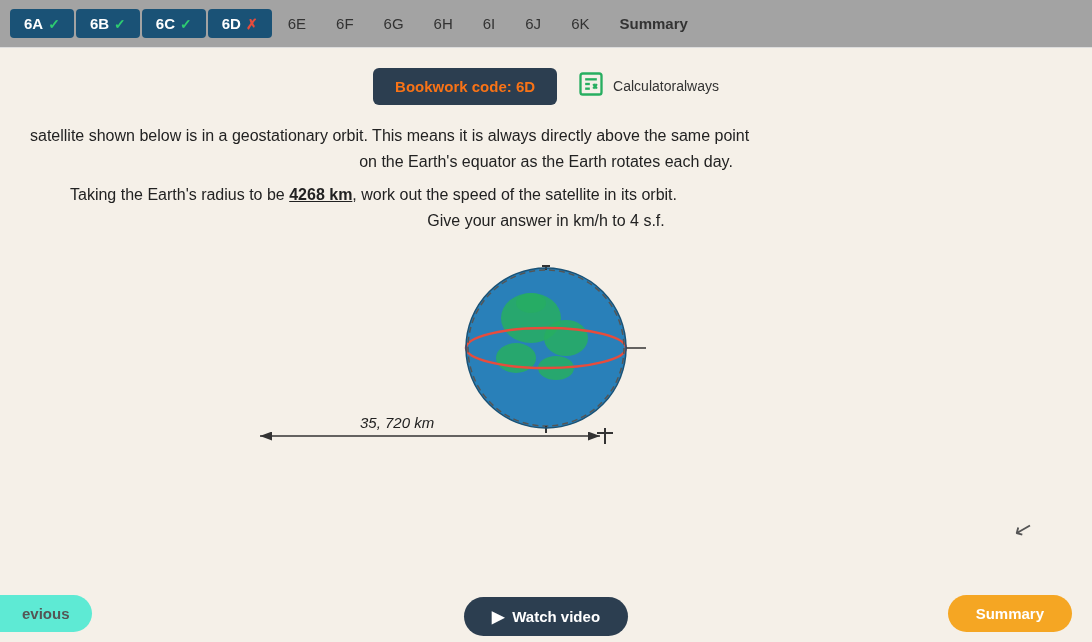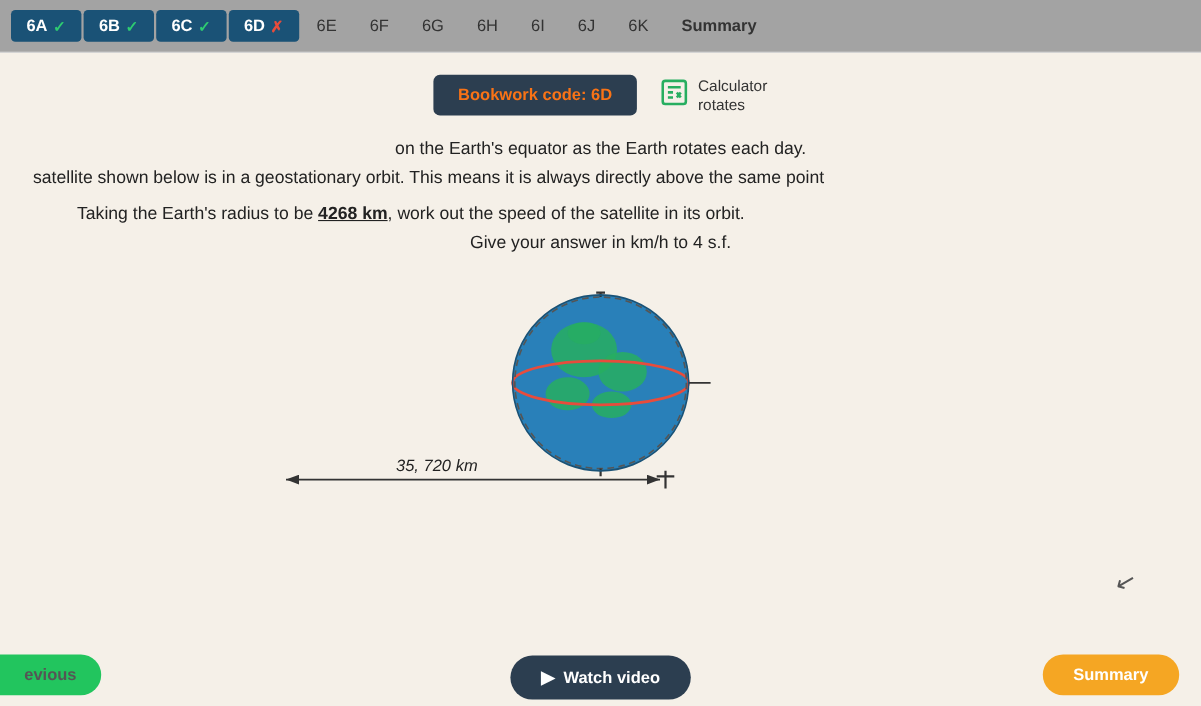--- a/index.html
+++ b/index.html
@@ -100,21 +100,21 @@
       color: #333;
     }
 
     .calculator-icon {
       font-size: 22px;
       color: #27ae60;
     }
 
     .calculator-text {
       display: flex;
-      flex-direction: column;
+      flex-direction: row;
       line-height: 1.2;
     }
 
     
     .question-area {
       text-align: center;
       margin-bottom: 12px;
     }
 
     .question-main {
@@ -197,21 +197,21 @@
       padding: 10px 28px;
       font-size: 15px;
       font-weight: 600;
       cursor: pointer;
     }
 
     .previous-btn {
       position: absolute;
       left: 0px;
       bottom: 10px;
-      background: #22c55e;
+      background: #5eead4;
       color: #555;
       border: none;
       border-radius: 0 22px 22px 0;
       padding: 10px 22px;
       font-size: 15px;
       font-weight: 600;
       cursor: pointer;
     }
 
     .cursor-arrow {
@@ -282,31 +282,31 @@
           <rect x="3" y="3" width="18" height="18" rx="2"></rect>
           <line x1="7" y1="8" x2="17" y2="8"></line>
           <line x1="7" y1="12" x2="11" y2="12"></line>
           <line x1="7" y1="16" x2="11" y2="16"></line>
           <line x1="14" y1="12" x2="17" y2="16"></line>
           <line x1="14" y1="16" x2="17" y2="12"></line>
         </svg>
       </span>
       <div class="calculator-text">
         <span>Calculator</span>
-        <span>rotates</span>
+        <span>always</span>
       </div>
     </div>
   </div>
 
   <div class="question-area">
+    <p class="question-main">
+      <span>satellite shown below is in a geostationary orbit. This means it is always directly above the same point</span>
+    </p>
     <p class="question-main" style="text-align:center;">
       <span>on the Earth's equator as the Earth rotates each day.</span>
-    </p>
-    <p class="question-main">
-      <span>satellite shown below is in a geostationary orbit. This means it is always directly above the same point</span>
     </p>
   </div>
 
   <p class="question-sub">
     Taking the Earth's radius to be <span style="text-decoration:underline;font-weight:bold;">4268 km</span>, work out the speed of the satellite in its orbit.
   </p>
 
   <p class="question-answer-format">
     Give your answer in <span style="">km/h</span> to 4 s.f.
   </p>

